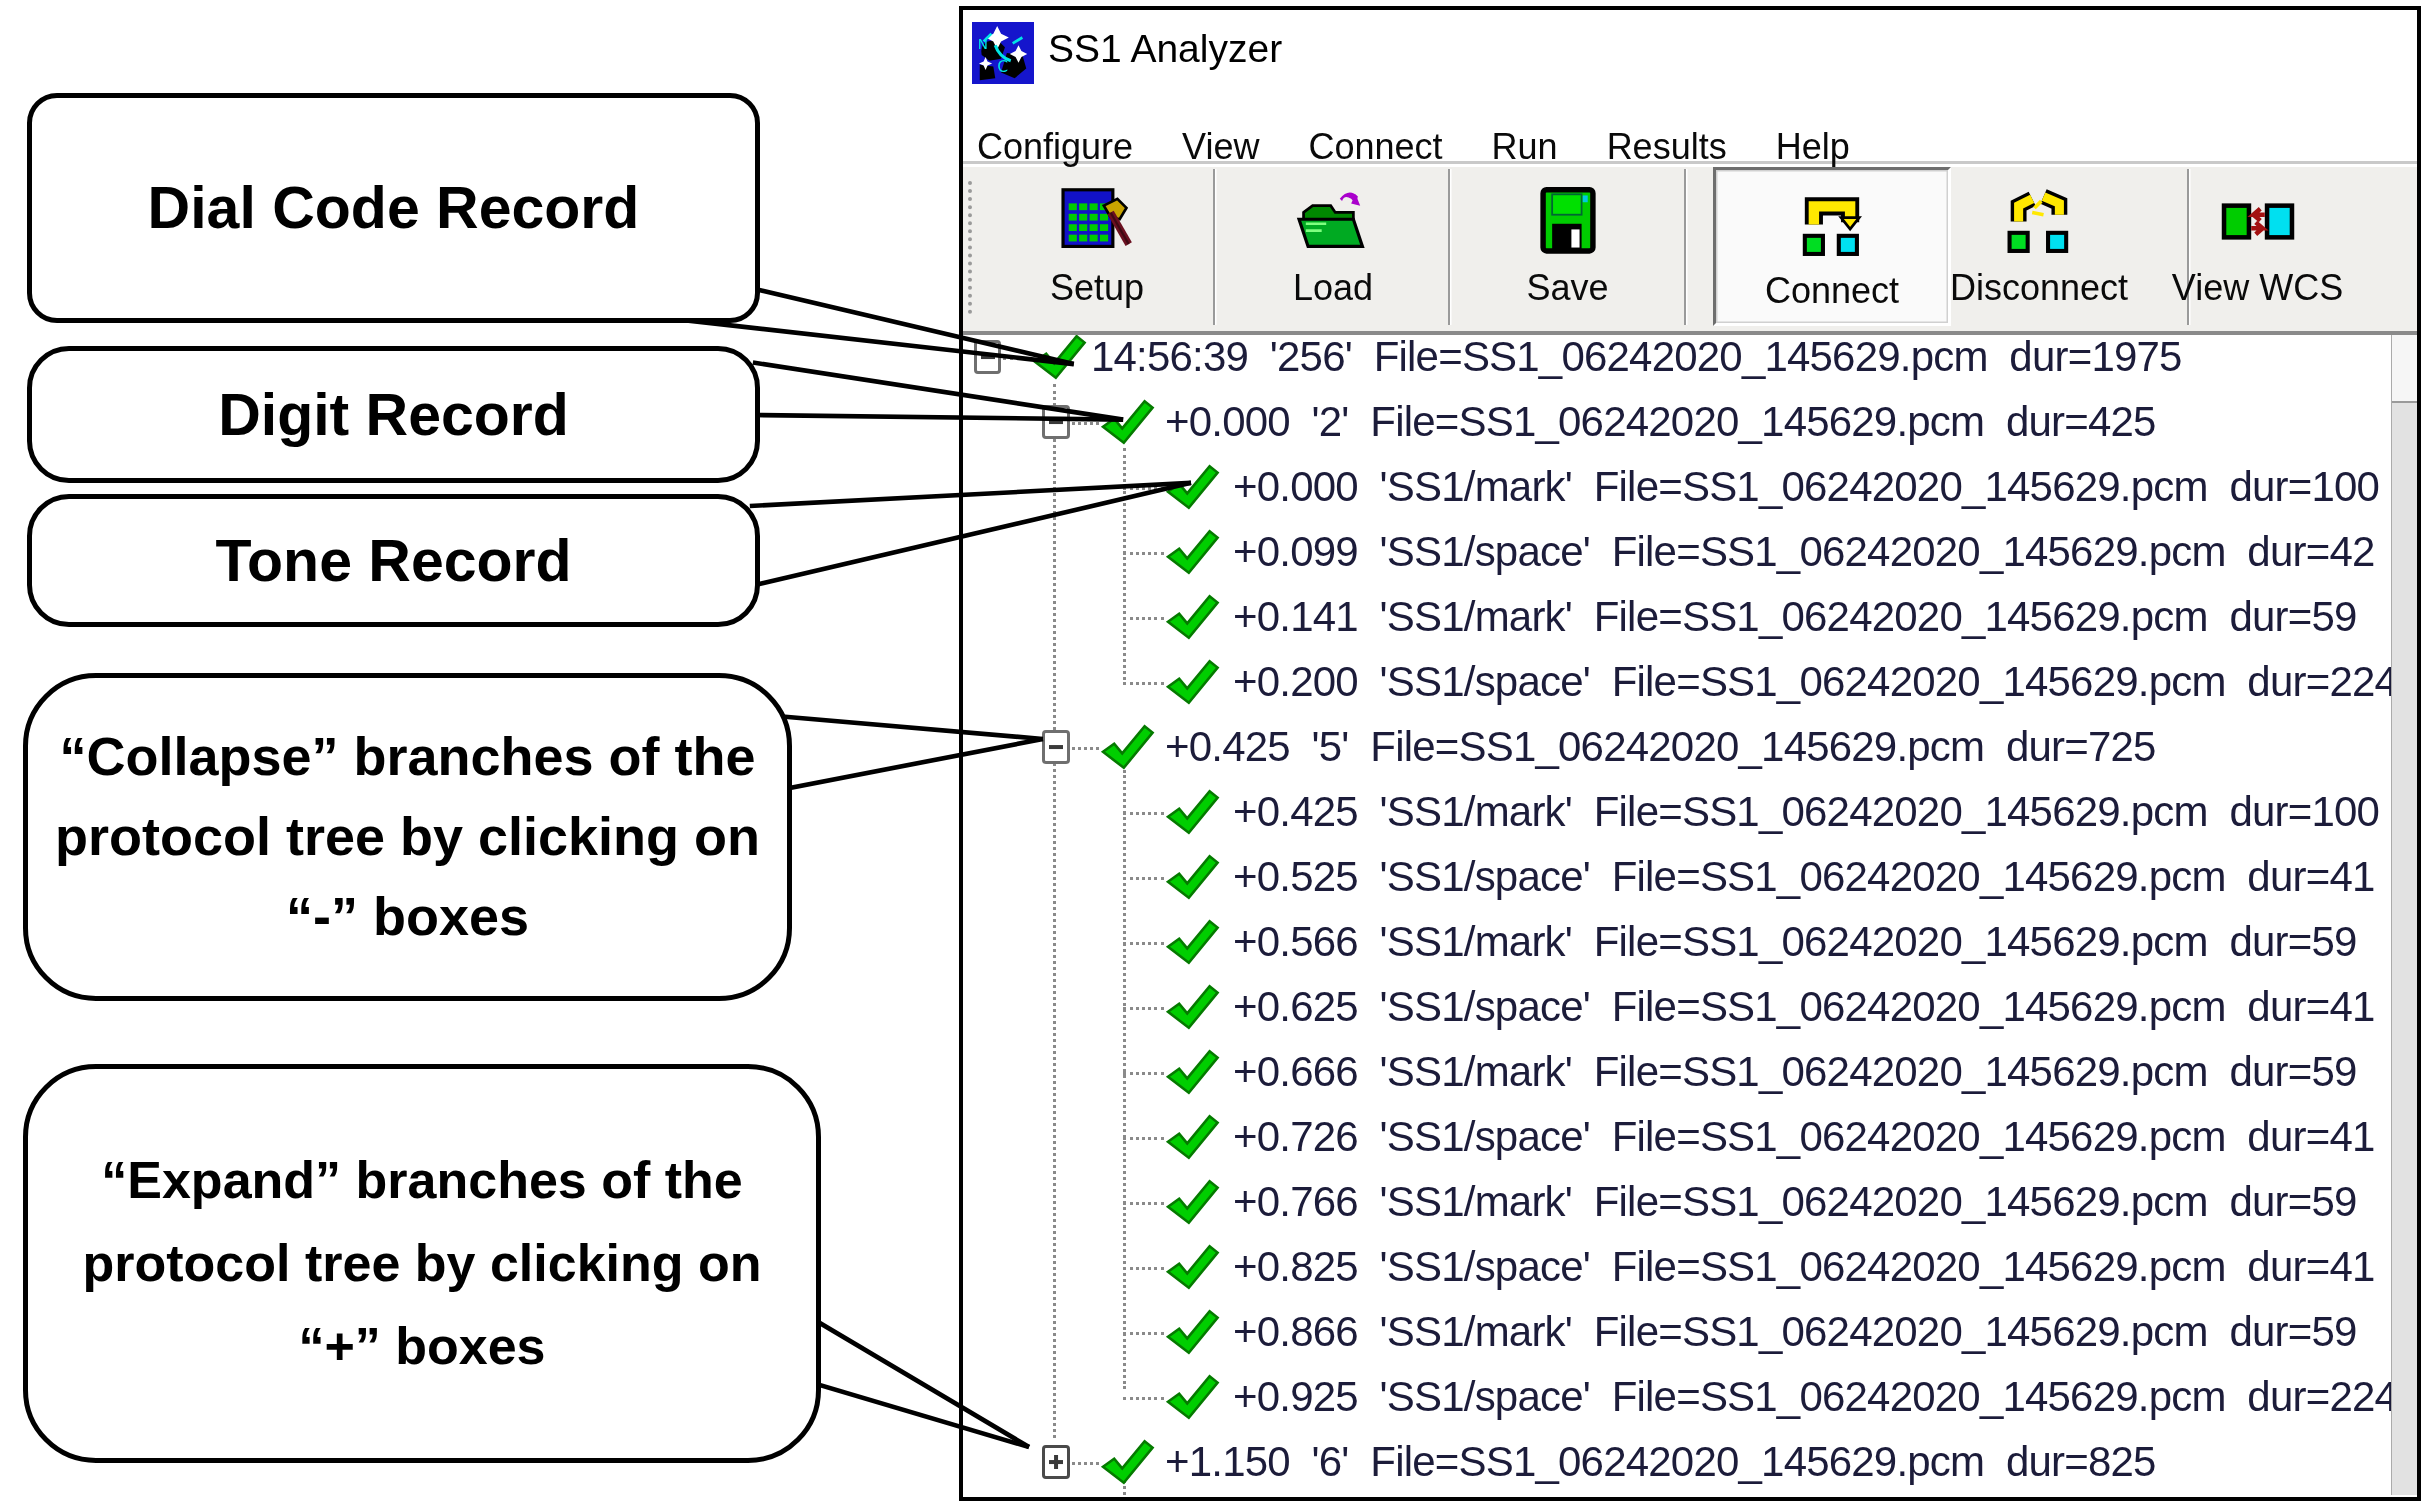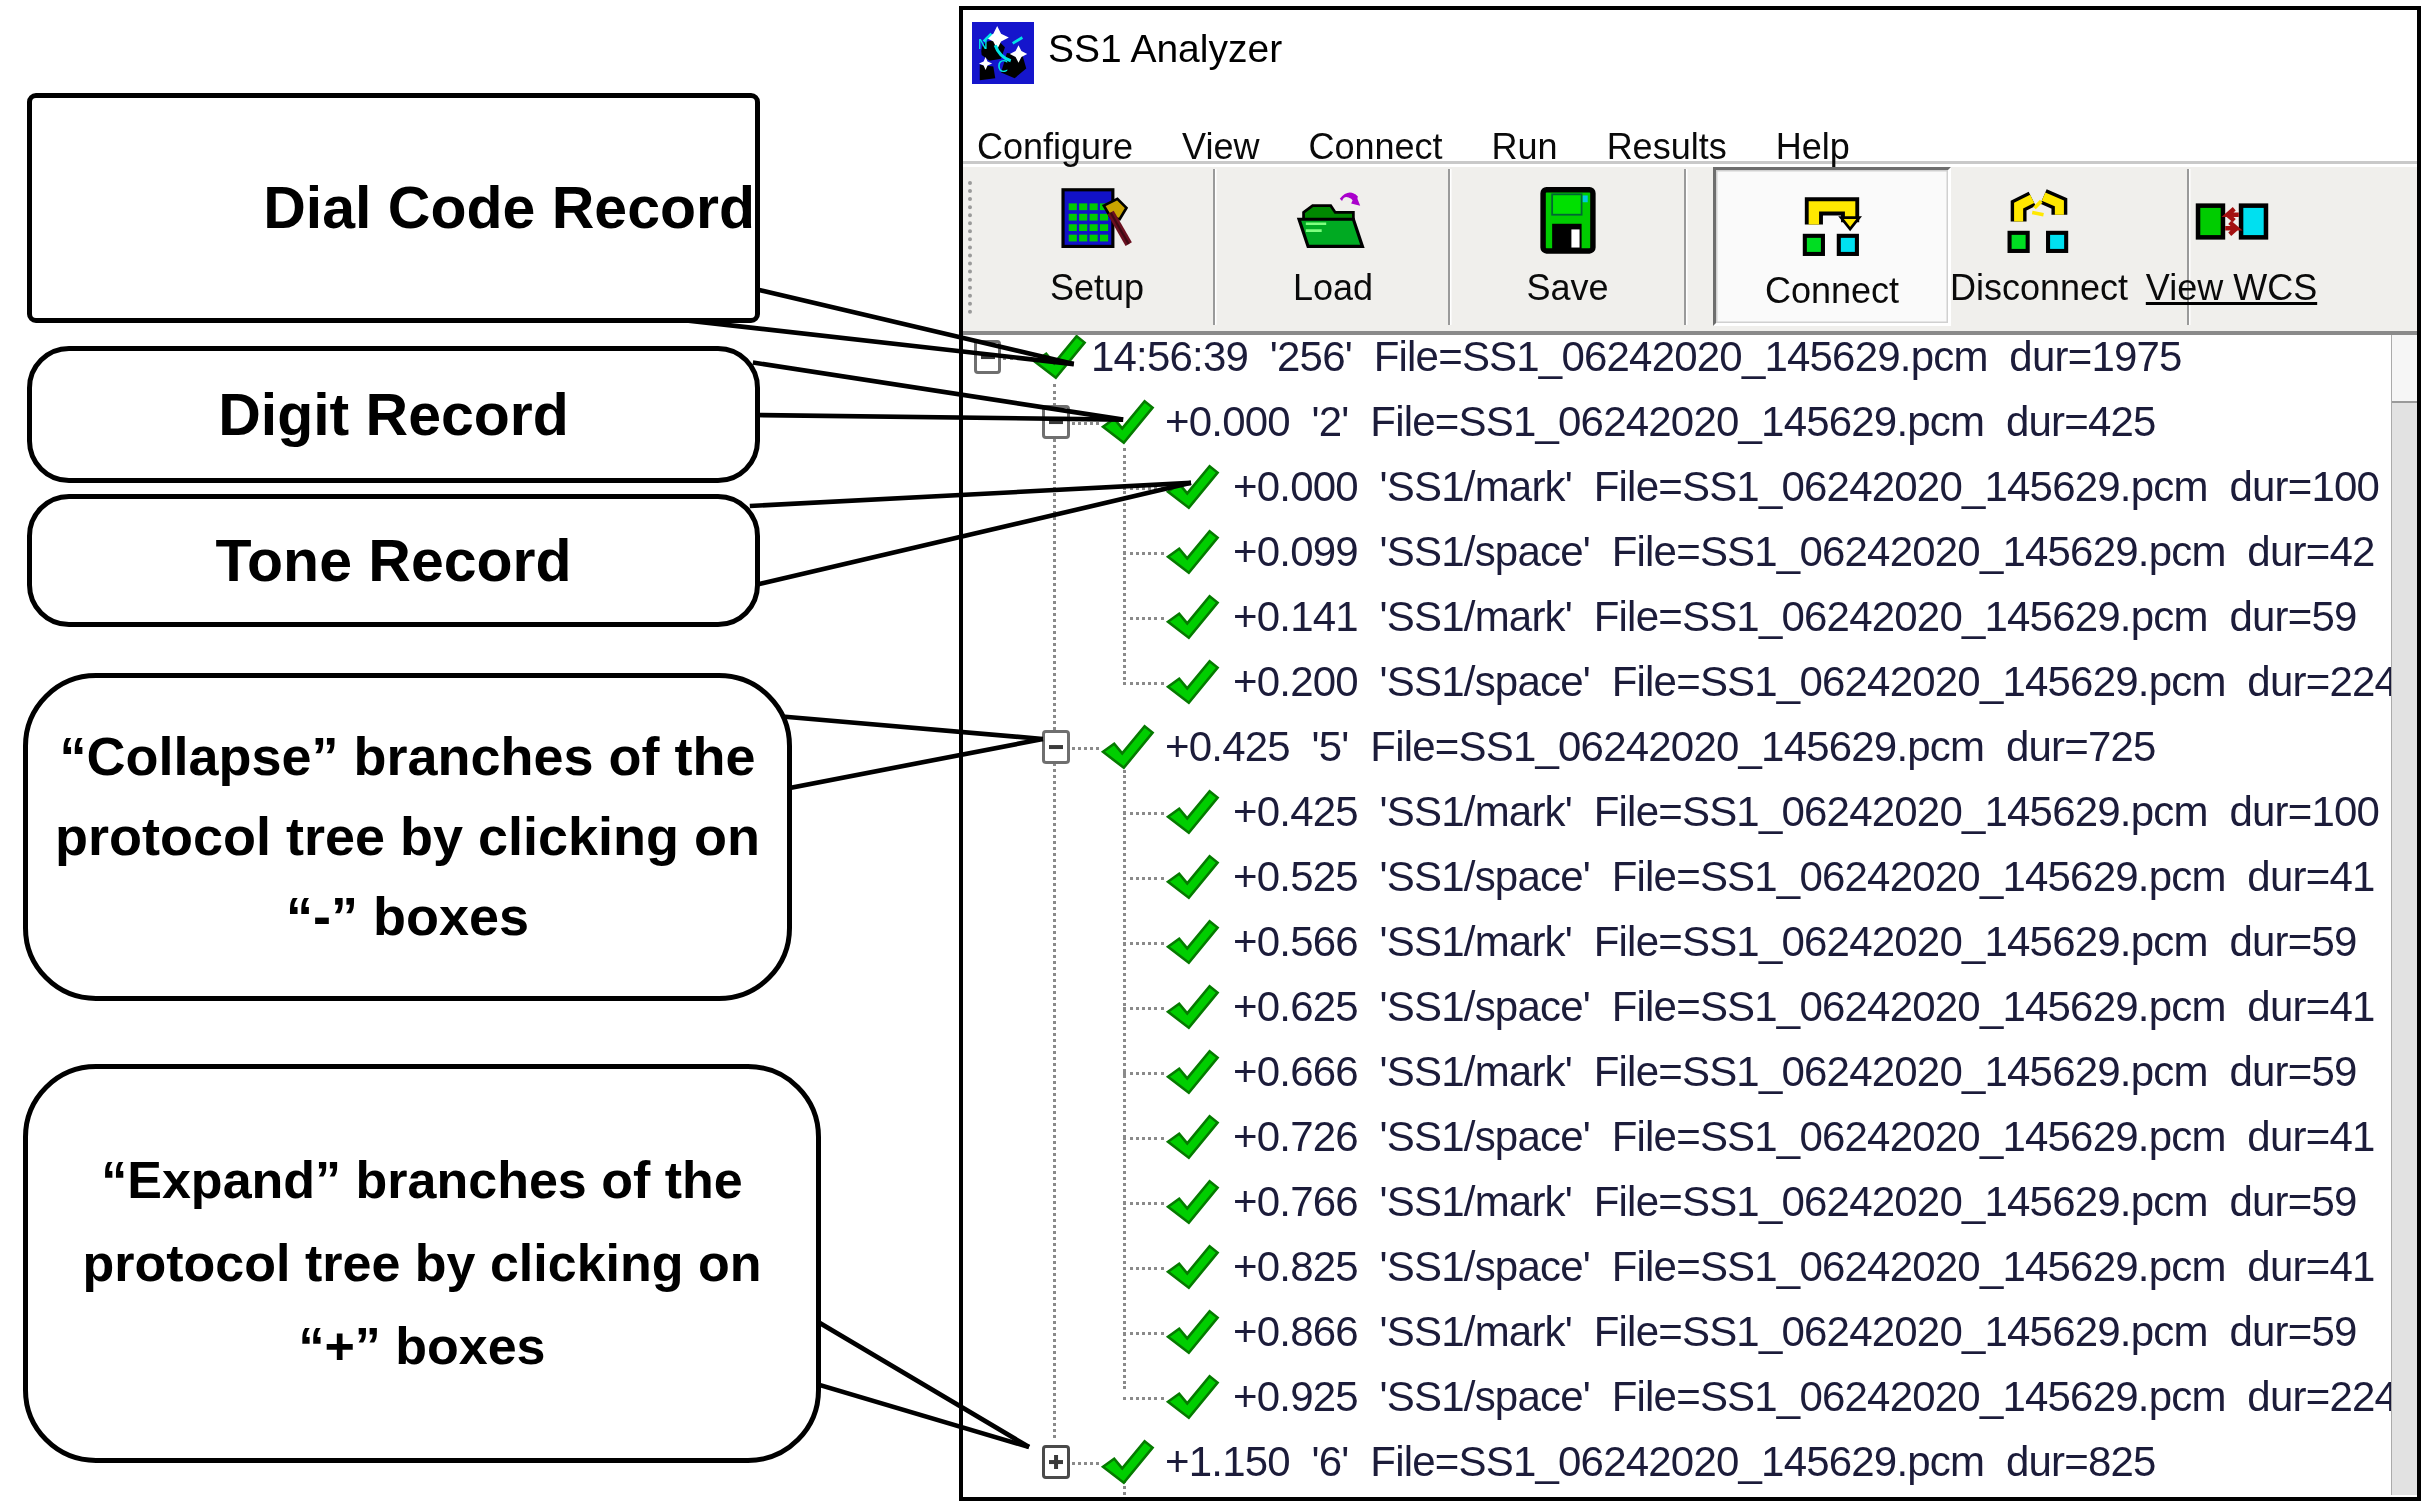--- a/index.html
+++ b/index.html
@@ -3,21 +3,21 @@
 <meta charset="utf-8">
 <style>
   html,body{margin:0;padding:0;background:#fff;}
   body{width:2426px;height:1508px;position:relative;overflow:hidden;
        font-family:"Liberation Sans","DejaVu Sans",sans-serif;}
 
   
   .callout{position:absolute;background:#fff;border:5.4px solid #000;
            display:flex;align-items:center;justify-content:center;
            text-align:center;font-weight:bold;color:#000;z-index:4;}
-  #callout-dial   {left:27px;top:93px;width:723px;height:220px;border-radius:9px;font-size:59px;justify-content:flex-end;}
+  #callout-dial   {left:27px;top:93px;width:723px;height:220px;border-radius:30px;font-size:59px;}
   #callout-digit  {left:27px;top:346px;width:723px;height:127px;border-radius:42px;font-size:59px;}
   #callout-tone   {left:27px;top:494px;width:723px;height:123px;border-radius:42px;font-size:59px;}
   #callout-collapse{left:23px;top:673px;width:731px;height:318px;border-radius:73px;
                     font-size:54px;line-height:1.48;padding:0 14px;}
   #callout-expand {left:23px;top:1064px;width:700px;height:389px;border-radius:73px;
                    font-size:52px;line-height:1.6;padding:0 44px;}
 
   
   #connectors{position:absolute;left:0;top:0;width:2426px;height:1508px;
               z-index:3;pointer-events:none;}
@@ -46,21 +46,21 @@
           align-items:center;justify-content:flex-start;}
   .tb-btn .tb-icon{margin-top:15.4px;width:80px;height:77px;}
   .tb-btn .tb-label{font-size:36px;color:#0a0a0a;margin-top:7.7px;white-space:nowrap;}
   #btn-setup     {left:18.5px;  width:231px;}
   #btn-load      {left:255px; width:230px;}
   #btn-save      {left:489px; width:231px;}
   #btn-connect   {left:750px; width:238px;background:#fafafa;
                   border:3.1px solid;border-color:#6e6e6e #ffffff #ffffff #6e6e6e;
                   box-sizing:border-box;box-shadow:0 0 0 1.5px #d0d0d0 inset;}
   #btn-disconnect{left:961px;width:230px;text-align:center;}
-  #btn-viewwcs   {left:1158px;width:221px;text-decoration:underline;}
+  #btn-viewwcs   {left:1184px;width:221px;}
   .tb-sep{position:absolute;top:1.5px;height:156px;width:2.3px;background:#9a9a9a;
           box-shadow:1.5px 0 0 #ffffff;}
 
   
   #tree-area{position:absolute;left:0;top:325px;width:1428px;height:1160px;
              overflow:hidden;background:#fff;}
   #tree-rows{margin-top:-10.8px;}
   .trow{position:relative;height:65px;}
   .tbox{position:absolute;top:50%;transform:translateY(-50%);width:21.6px;height:28px;
         background:#fff;border:3.9px solid #6f6f6f;border-radius:3.9px;}

